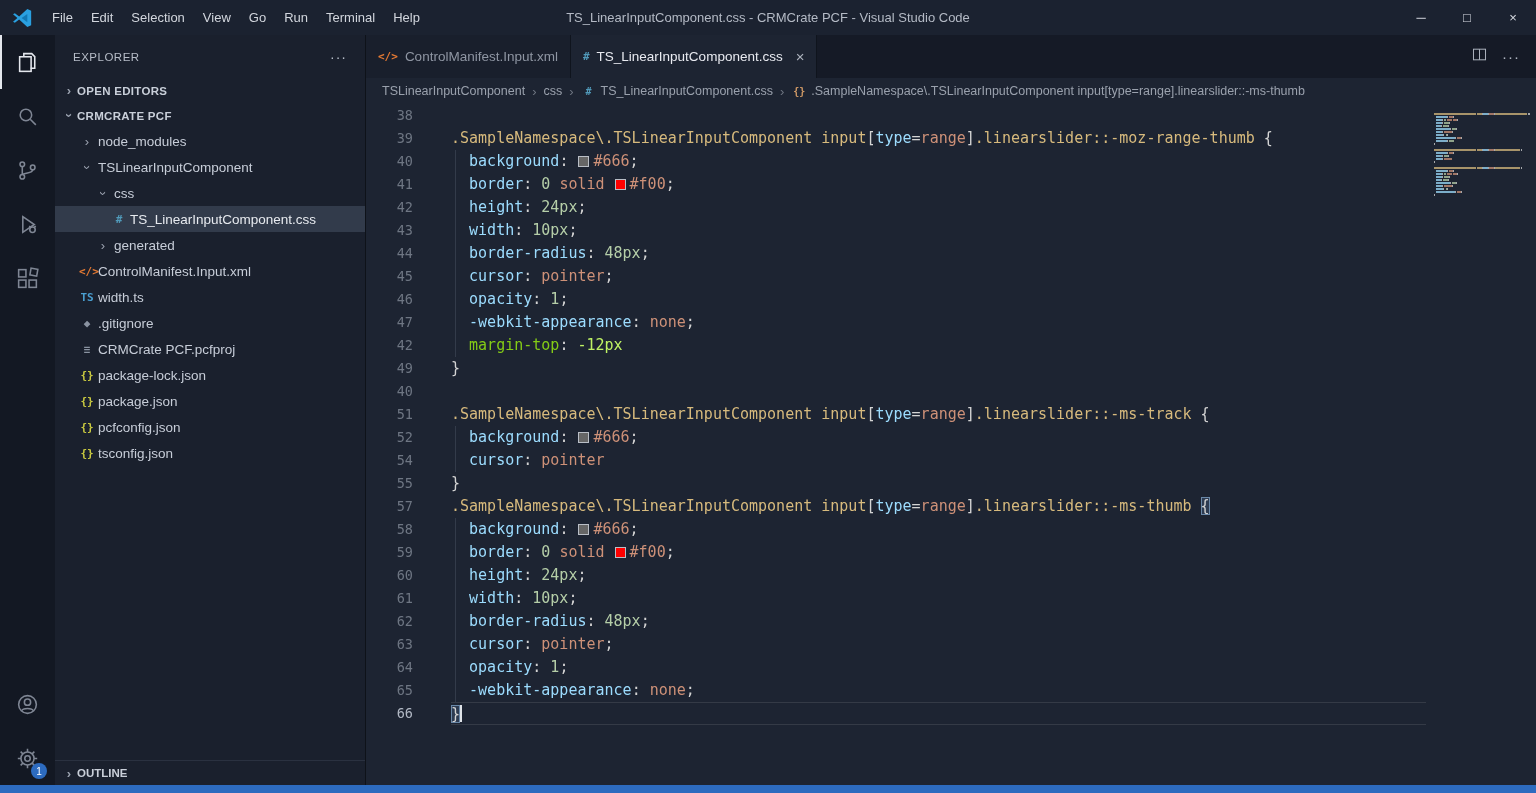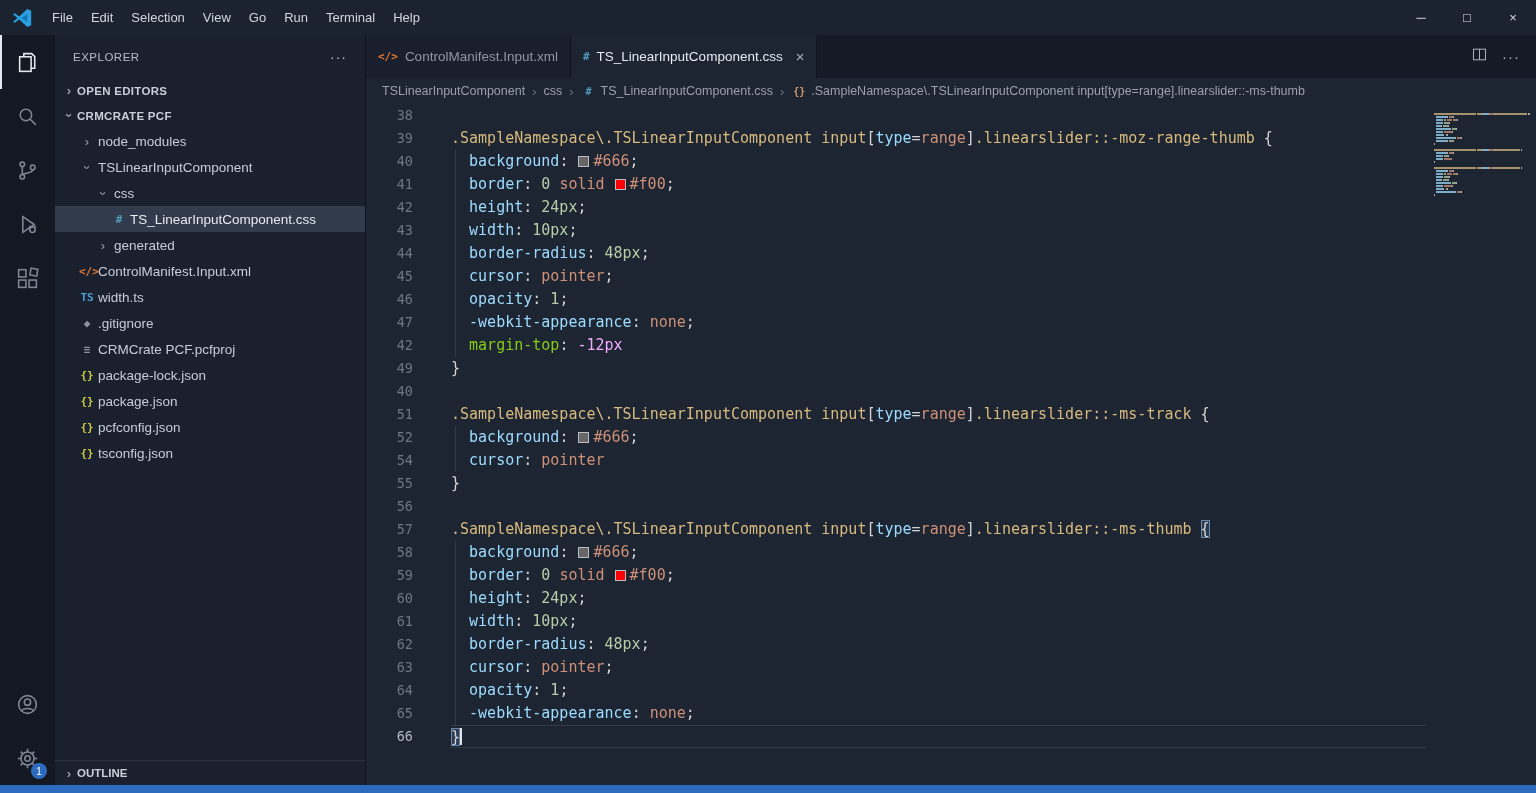--- a/index.html
+++ b/index.html
@@ -106,20 +106,21 @@
   <div class="menubar" style="display:flex;">
       <div class="menu-item">File</div>
       <div class="menu-item">Edit</div>
       <div class="menu-item">Selection</div>
       <div class="menu-item">View</div>
       <div class="menu-item">Go</div>
       <div class="menu-item">Run</div>
       <div class="menu-item">Terminal</div>
       <div class="menu-item">Help</div>
     </div>
+  <div class="window-title">TS_LinearInputComponent.css - CRMCrate PCF - Visual Studio Code</div>
   <div class="win-controls">
       <div class="win-btn">─</div>
       <div class="win-btn">□</div>
       <div class="win-btn">×</div>
     </div>
 </div>
 
 <div class="activitybar">
   <div class="ab-item active">
     <svg viewBox="0 0 24 24">
@@ -326,21 +327,21 @@
         <div class="code-row">
           <div class="gutter">46</div>
           <div class="code-text guide"><span style="color: rgb(212, 212, 212);">  </span><span style="color: rgb(156, 220, 254);">opacity</span><span style="color: rgb(212, 212, 212);">:</span><span style="color: rgb(212, 212, 212);"> </span><span style="color: rgb(181, 206, 168);">1</span><span style="color: rgb(212, 212, 212);">;</span></div>
         </div>
         <div class="code-row">
           <div class="gutter">47</div>
           <div class="code-text guide"><span style="color: rgb(212, 212, 212);">  </span><span style="color: rgb(156, 220, 254);">-webkit-appearance</span><span style="color: rgb(212, 212, 212);">:</span><span style="color: rgb(212, 212, 212);"> </span><span style="color: rgb(206, 145, 120);">none</span><span style="color: rgb(212, 212, 212);">;</span></div>
         </div>
         <div class="code-row">
           <div class="gutter">42</div>
-          <div class="code-text guide"><span style="color: rgb(212, 212, 212);">  </span><span style="color: #84cc16;">margin-top</span><span style="color: rgb(212, 212, 212);">:</span><span style="color: rgb(212, 212, 212);"> </span><span style="color: #f0abfc;">-12px</span></div>
+          <div class="code-text guide"><span style="color: rgb(212, 212, 212);">  </span><span style="color: #84cc16;">margin-top</span><span style="color: rgb(212, 212, 212);">:</span><span style="color: rgb(212, 212, 212);"> </span><span style="color: #bef264;">-12px</span></div>
         </div>
         <div class="code-row">
           <div class="gutter">49</div>
           <div class="code-text"><span style="color: rgb(212, 212, 212);">}</span></div>
         </div>
         <div class="code-row">
           <div class="gutter">40</div>
           <div class="code-text"></div>
         </div>
         <div class="code-row">
@@ -351,24 +352,20 @@
           <div class="gutter">52</div>
           <div class="code-text guide"><span style="color: rgb(212, 212, 212);">  </span><span style="color: rgb(156, 220, 254);">background</span><span style="color: rgb(212, 212, 212);">:</span><span style="color: rgb(212, 212, 212);"> </span><span class="swatch" style="background: rgb(102, 102, 102);"></span><span style="color: rgb(206, 145, 120);">#666</span><span style="color: rgb(212, 212, 212);">;</span></div>
         </div>
         <div class="code-row">
           <div class="gutter">54</div>
           <div class="code-text guide"><span style="color: rgb(212, 212, 212);">  </span><span style="color: rgb(156, 220, 254);">cursor</span><span style="color: rgb(212, 212, 212);">:</span><span style="color: rgb(212, 212, 212);"> </span><span style="color: rgb(206, 145, 120);">pointer</span></div>
         </div>
         <div class="code-row">
           <div class="gutter">55</div>
           <div class="code-text"><span style="color: rgb(212, 212, 212);">}</span></div>
-        </div>
-        <div class="code-row">
-          <div class="gutter">56</div>
-          <div class="code-text"></div>
         </div>
         <div class="code-row">
           <div class="gutter">57</div>
           <div class="code-text"><span style="color: rgb(215, 186, 125);">.SampleNamespace\.TSLinearInputComponent</span><span style="color: rgb(212, 212, 212);"> </span><span style="color: rgb(215, 186, 125);">input</span><span style="color: rgb(212, 212, 212);">[</span><span style="color: rgb(156, 220, 254);">type</span><span style="color: rgb(212, 212, 212);">=</span><span style="color: rgb(206, 145, 120);">range</span><span style="color: rgb(212, 212, 212);">]</span><span style="color: rgb(215, 186, 125);">.linearslider::-ms-thumb</span><span style="color: rgb(212, 212, 212);"> </span><span class="brace-box" style="color: rgb(212, 212, 212);">{</span></div>
         </div>
         <div class="code-row">
           <div class="gutter">58</div>
           <div class="code-text guide"><span style="color: rgb(212, 212, 212);">  </span><span style="color: rgb(156, 220, 254);">background</span><span style="color: rgb(212, 212, 212);">:</span><span style="color: rgb(212, 212, 212);"> </span><span class="swatch" style="background: rgb(102, 102, 102);"></span><span style="color: rgb(206, 145, 120);">#666</span><span style="color: rgb(212, 212, 212);">;</span></div>
         </div>
         <div class="code-row">

